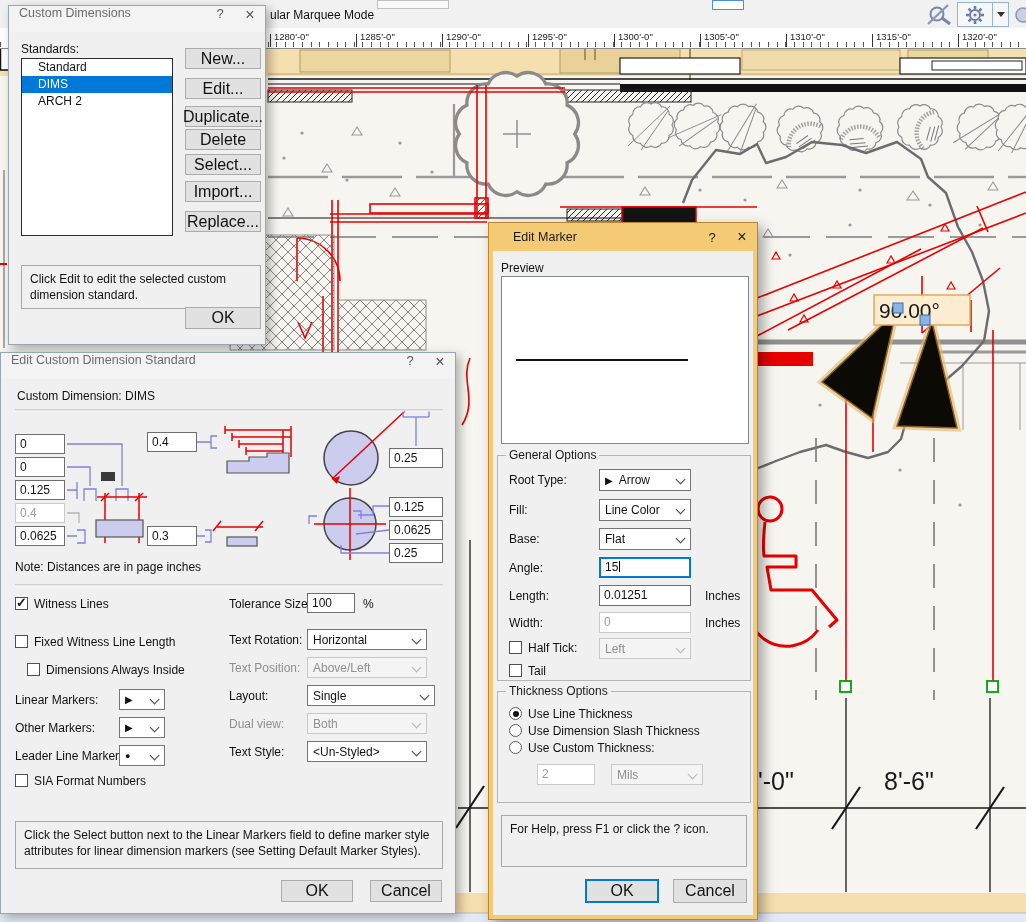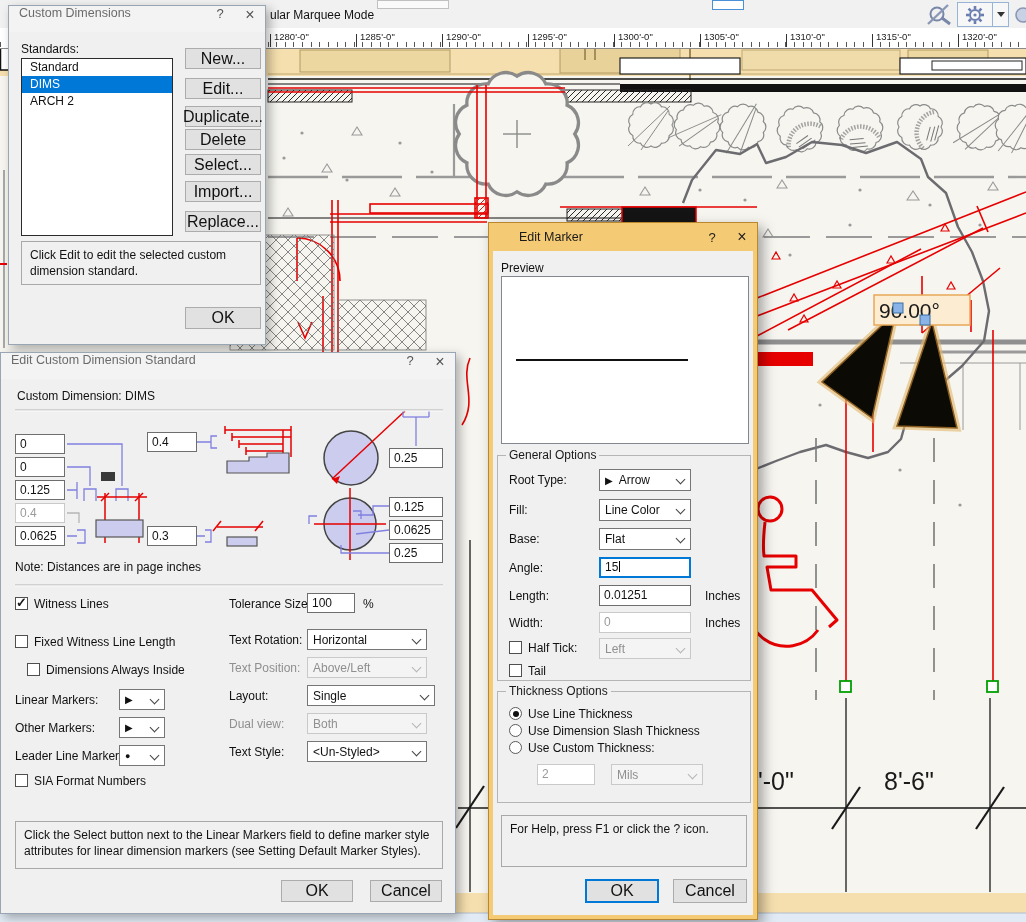--- a/index.html
+++ b/index.html
@@ -33,21 +33,21 @@
   .cb{width:13px;height:13px;border:1px solid #4f4f4f;background:#fff;display:inline-block;box-sizing:border-box;position:relative;vertical-align:-2px;margin-right:6px}
   .cb.on::after{content:"✓";position:absolute;left:0;top:-3px;font-size:13px;font-weight:bold;color:#1a1a1a}
   .radio{width:13px;height:13px;border:1px solid #5a5a5a;border-radius:50%;background:#fff;display:inline-block;box-sizing:border-box;position:relative;vertical-align:-2px;margin-right:6px}
   .radio.on::after{content:"";position:absolute;left:2.5px;top:2.5px;width:6px;height:6px;border-radius:50%;background:#111}
   .btn{position:absolute;background:#e1e1e1;border:1px solid #acacac;font-size:16px;display:flex;align-items:center;justify-content:center;box-sizing:border-box;cursor:default}
   .btn.def{border:2px solid #0078d7}
   .grp{position:absolute;border:1px solid #b5b5b5;box-sizing:border-box}
   .grp>.glabel{position:absolute;top:-8px;left:8px;background:#f0f0f0;padding:0 3px;font-size:12px;color:#1a1a1a}
   .hintbox{position:absolute;border:1px solid #a8a8a8;box-sizing:border-box;padding:5px 8px;font-size:12px;line-height:1.35;background:#f0f0f0}
   .listbox{position:absolute;background:#fff;border:1px solid #2b2b2b;overflow:hidden}
-  .li{height:17px;line-height:17px;padding:0 8px;font-size:12px}
+  .li{height:17px;line-height:17px;padding:0 16px;font-size:12px}
   .li.selected{background:#0078d7;color:#fff}
   
   #dlg-marker{position:absolute;background:#f4ca74;border:1px solid #bb872e;box-shadow:5px 5px 12px rgba(0,0,0,.35);z-index:12;box-sizing:border-box}
   #dlg-marker .mtbar{position:absolute;left:0;top:0;right:0;height:28px;display:flex;align-items:center;color:#1a1a1a;font-size:12.5px}
   #dlg-marker .mbody{position:absolute;left:4px;top:28px;right:4px;bottom:4px;background:#f0f0f0}
   #dlg-marker .grp>.glabel{background:#f0f0f0}
   .previewbox{position:absolute;background:#fff;border:1px solid #828790}
   .gearbox{position:absolute;background:#f7f7f7;border:1px solid #96b4d6;box-sizing:border-box;display:flex;align-items:center;justify-content:center}
   .dda{width:0;height:0;border-left:4px solid transparent;border-right:4px solid transparent;border-top:5px solid #333;margin:auto}
 </style>
@@ -334,21 +334,21 @@
       <div class="li selected">DIMS</div>
       <div class="li">ARCH 2</div>
     </div>
     <div class="btn" style="left:176px;top:42px;width:76px;height:21px">New...</div>
     <div class="btn" style="left:176px;top:72px;width:76px;height:21px">Edit...</div>
     <div class="btn" style="left:176px;top:100px;width:76px;height:21px">Duplicate...</div>
     <div class="btn" style="left:176px;top:123px;width:76px;height:21px">Delete</div>
     <div class="btn" style="left:176px;top:148px;width:76px;height:21px">Select...</div>
     <div class="btn" style="left:176px;top:175px;width:76px;height:21px">Import...</div>
     <div class="btn" style="left:176px;top:205px;width:76px;height:21px">Replace...</div>
-    <div class="hintbox" style="left:12px;top:235px;width:240px;height:44px">Click Edit to edit the selected custom dimension standard.</div>
+    <div class="hintbox" style="left:12px;top:259px;width:240px;height:44px">Click Edit to edit the selected custom dimension standard.</div>
     <div class="btn" style="left:176px;top:301px;width:76px;height:22px">OK</div>
   </div>
 
   <div class="dlg" style="left:0;top:352px;width:456px;height:562px;z-index:11">
     <svg class="abs" style="left:0;top:0;pointer-events:none" width="456" height="562" viewBox="0 0 456 562">
 
       <g stroke="#8080e0" stroke-width="1.3" fill="none">
         <path d="M66,91 L121,91 L121,133"></path>
         <path d="M66,114 L89,114 L89,133"></path>
         <path d="M83,148 L83,136 L95,136 L95,148"></path>
@@ -486,21 +486,21 @@
         <span class="chev"></span>
       </div>
 
     <div class="hintbox" style="left:14px;top:468px;width:428px;height:48px">Click the Select button next to the Linear Markers field to define marker style attributes for linear dimension markers (see Setting Default Marker Styles).</div>
     <div class="btn" style="left:280px;top:527px;width:72px;height:22px">OK</div>
     <div class="btn" style="left:369px;top:527px;width:72px;height:22px">Cancel</div>
   </div>
 
   <div id="dlg-marker" style="left:488px;top:222px;width:270px;height:698px">
     <div class="mtbar">
-      <span class="ttl" style="padding-left:30px;flex:1">Edit Marker</span>
+      <span class="ttl" style="padding-left:24px;flex:1">Edit Marker</span>
       <span class="tbtn" style="color:#222">?</span>
       <span class="tbtn x" style="color:#222">×</span>
     </div>
     <div class="mbody"></div>
 
     <span class="lbl" style="left:12px;top:38px">Preview</span>
     <div class="previewbox" style="left:12px;top:53px;width:246px;height:166px">
       <div class="abs" style="left:14px;top:82px;width:172px;height:2px;background:#111"></div>
     </div>
 

